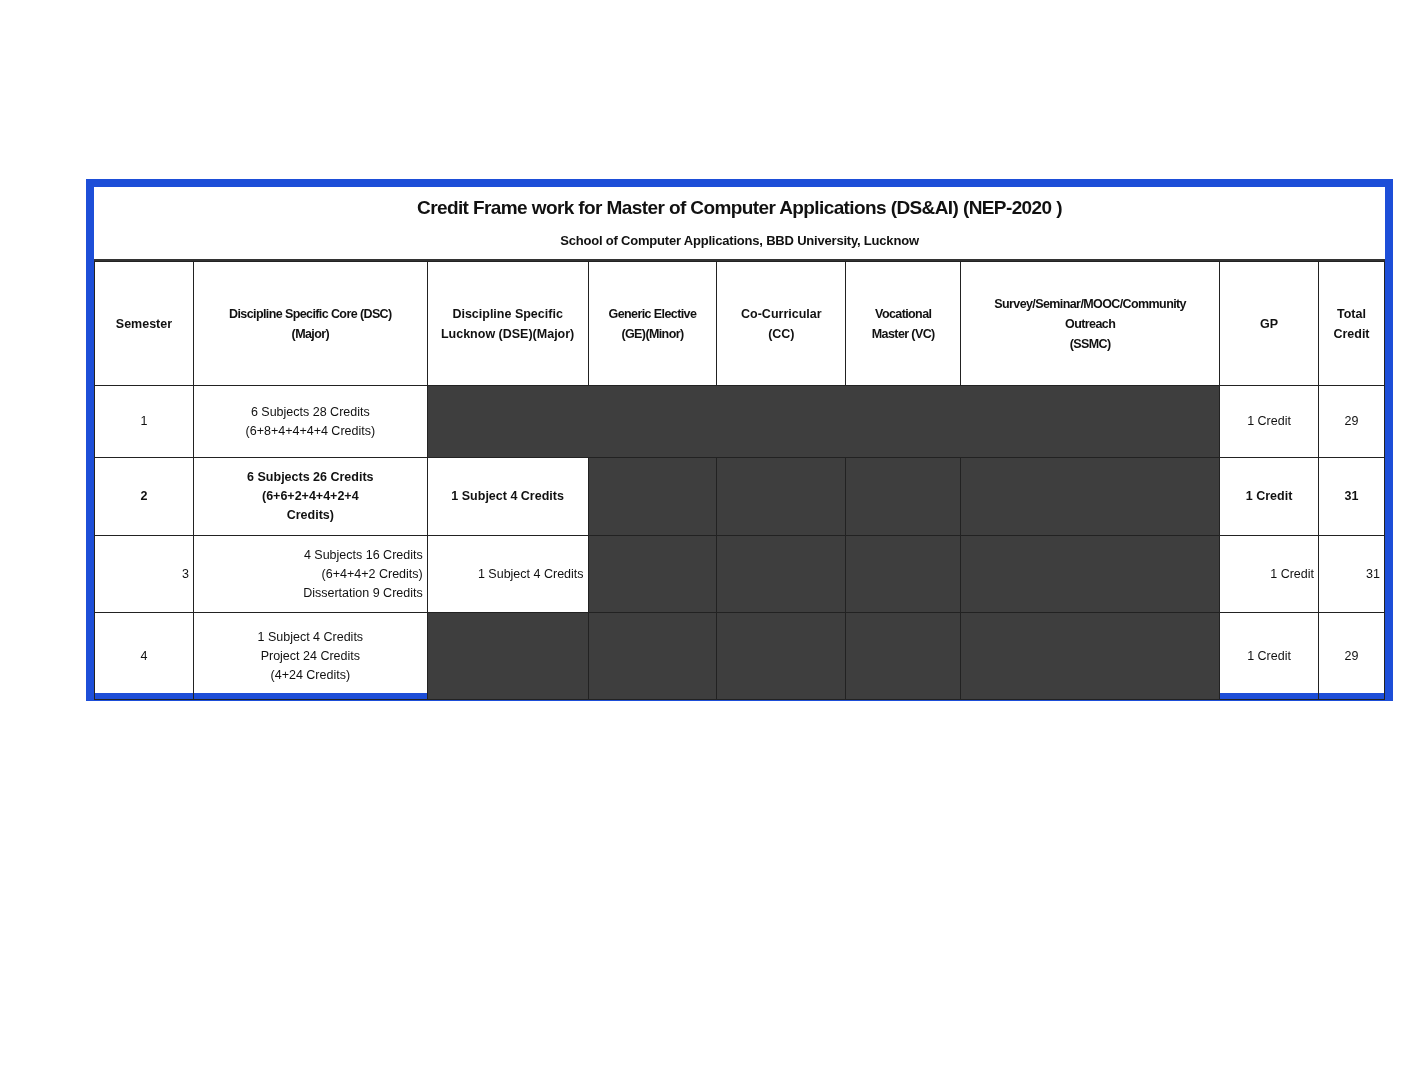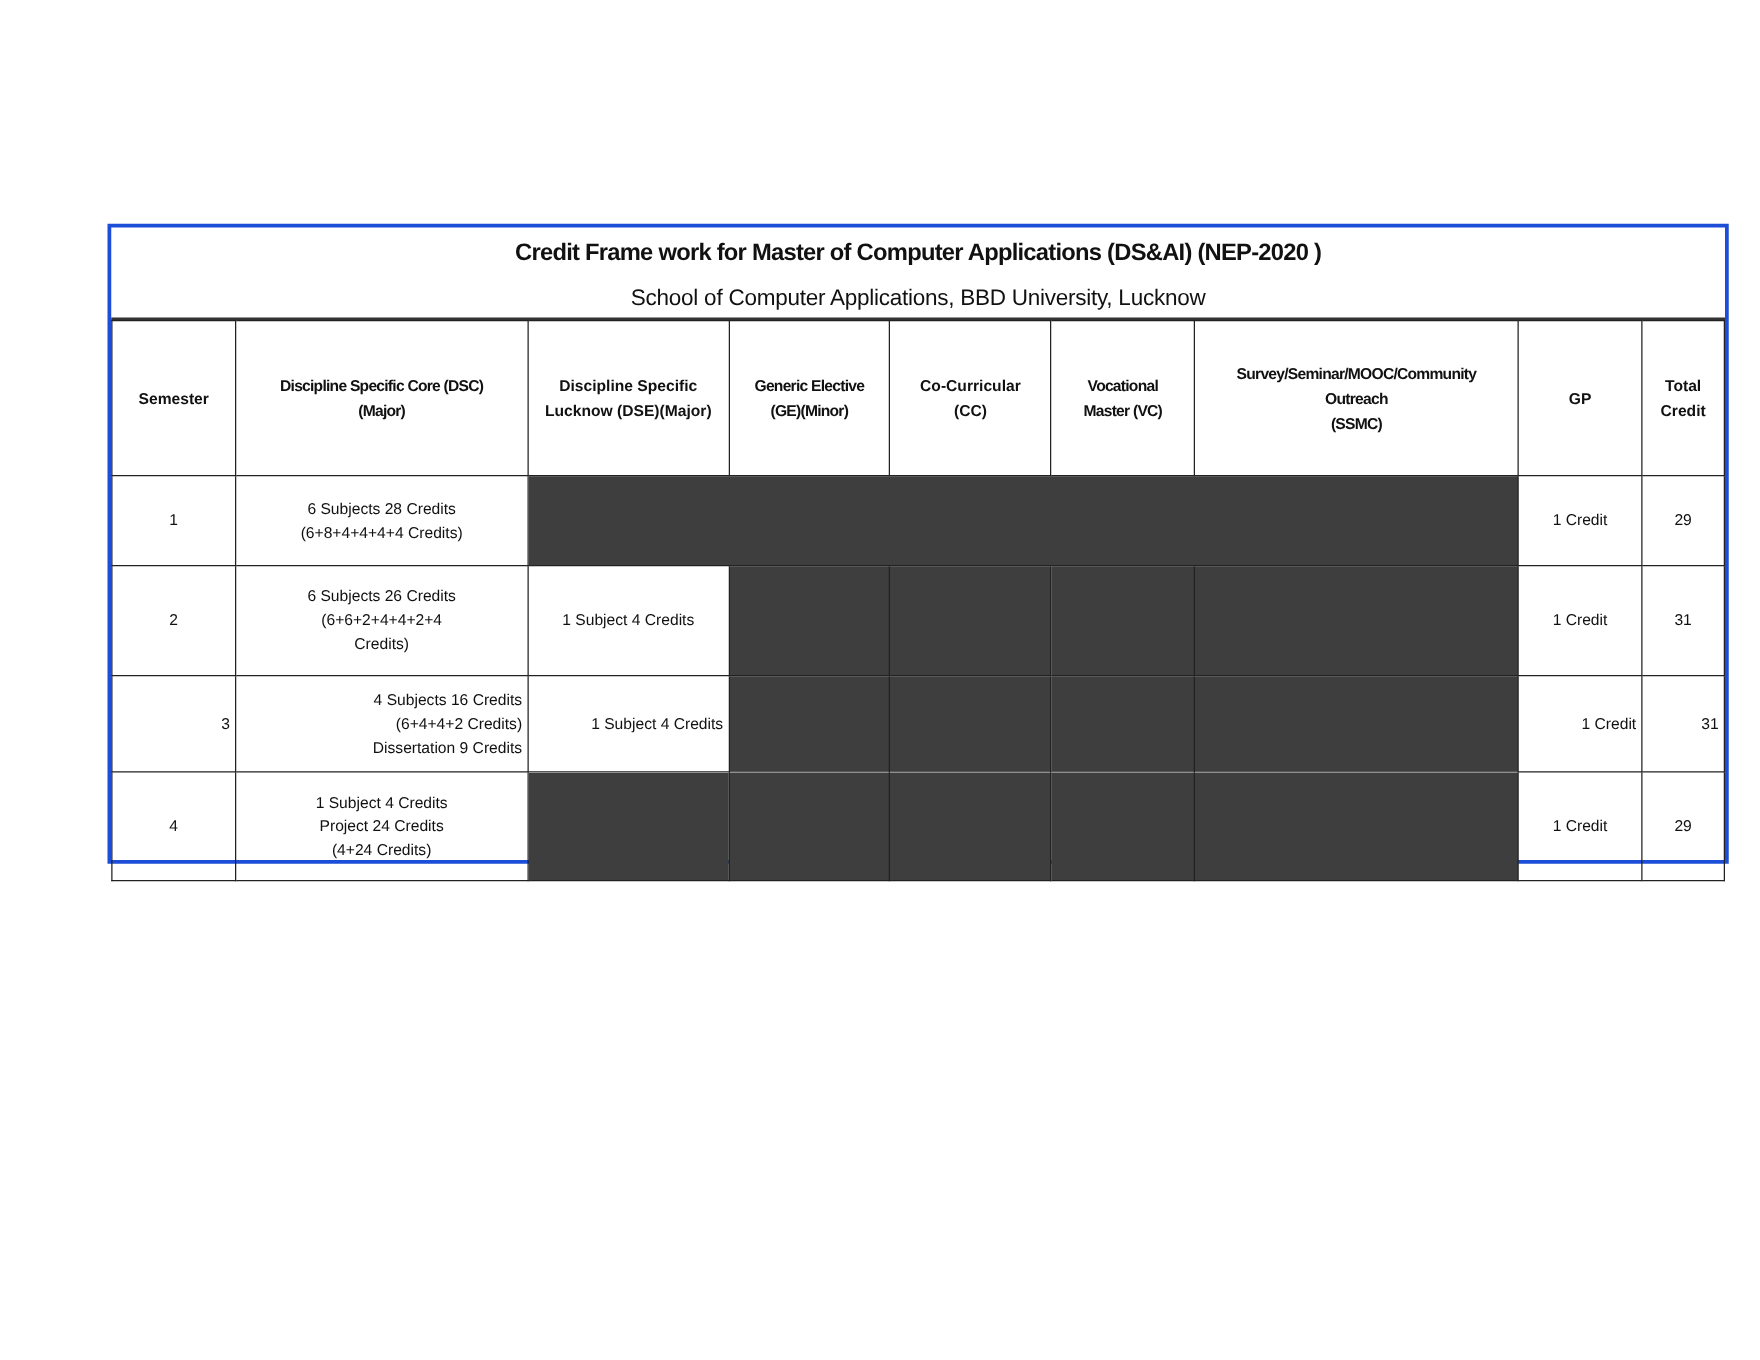--- a/index.html
+++ b/index.html
@@ -1,32 +1,32 @@
 <!DOCTYPE html>
 <html><head>
 <meta charset="utf-8">
 <style>
   html, body { margin: 0; padding: 0; background: #ffffff; }
   body { width: 1408px; height: 1088px; position: relative; overflow: hidden;
          font-family: "Liberation Sans", "DejaVu Sans", sans-serif; color: #111; }
   .frame { position: absolute; left: 86px; top: 179px; width: 1291px; height: 506px;
-           border: 3px solid #1d4ed8; box-sizing: content-box; }
+           border: 8px solid #1d4ed8; box-sizing: content-box; }
   .title-block { position: absolute; left: 0; top: 0; width: 100%; height: 72px;
                  border-bottom: 2px solid #333; text-align: center; }
   .title-1 { position: absolute; left: 0; right: 0; top: 10px; font-size: 19px; font-weight: bold;
              letter-spacing: -0.6px; }
-  .title-2 { position: absolute; left: 0; right: 0; top: 46px; font-size: 18px; font-weight: normal;
+  .title-2 { position: absolute; left: 0; right: 0; top: 46px; font-size: 13px; font-weight: bold;
              letter-spacing: -0.2px; }
   table.grid { position: absolute; left: 0; top: 74px; border-collapse: collapse; table-layout: fixed; }
   table.grid td { border: 1.5px solid #222; text-align: center; vertical-align: middle;
                   font-size: 12.5px; line-height: 19px; padding: 0 4px; box-sizing: border-box; overflow: hidden; }
   table.grid thead td { font-weight: bold; font-size: 12.5px; line-height: 20px; height: 124px; }
   table.grid td.dark { background: #3e3e3e; }
   table.grid tr.r1 td { height: 72px; }
-  table.grid tr.r2 td { height: 88px; }
+  table.grid tr.r2 td { height: 78px; font-weight: bold; }
   table.grid tr.r3 td { height: 77px; text-align: right; }
   table.grid tr.r4 td { height: 87px; }
   .tight { letter-spacing: -0.6px; }
   .cell-line { display: block; }
 </style>
 </head>
 <body>
 
 <div class="frame">
   <div class="title-block">

